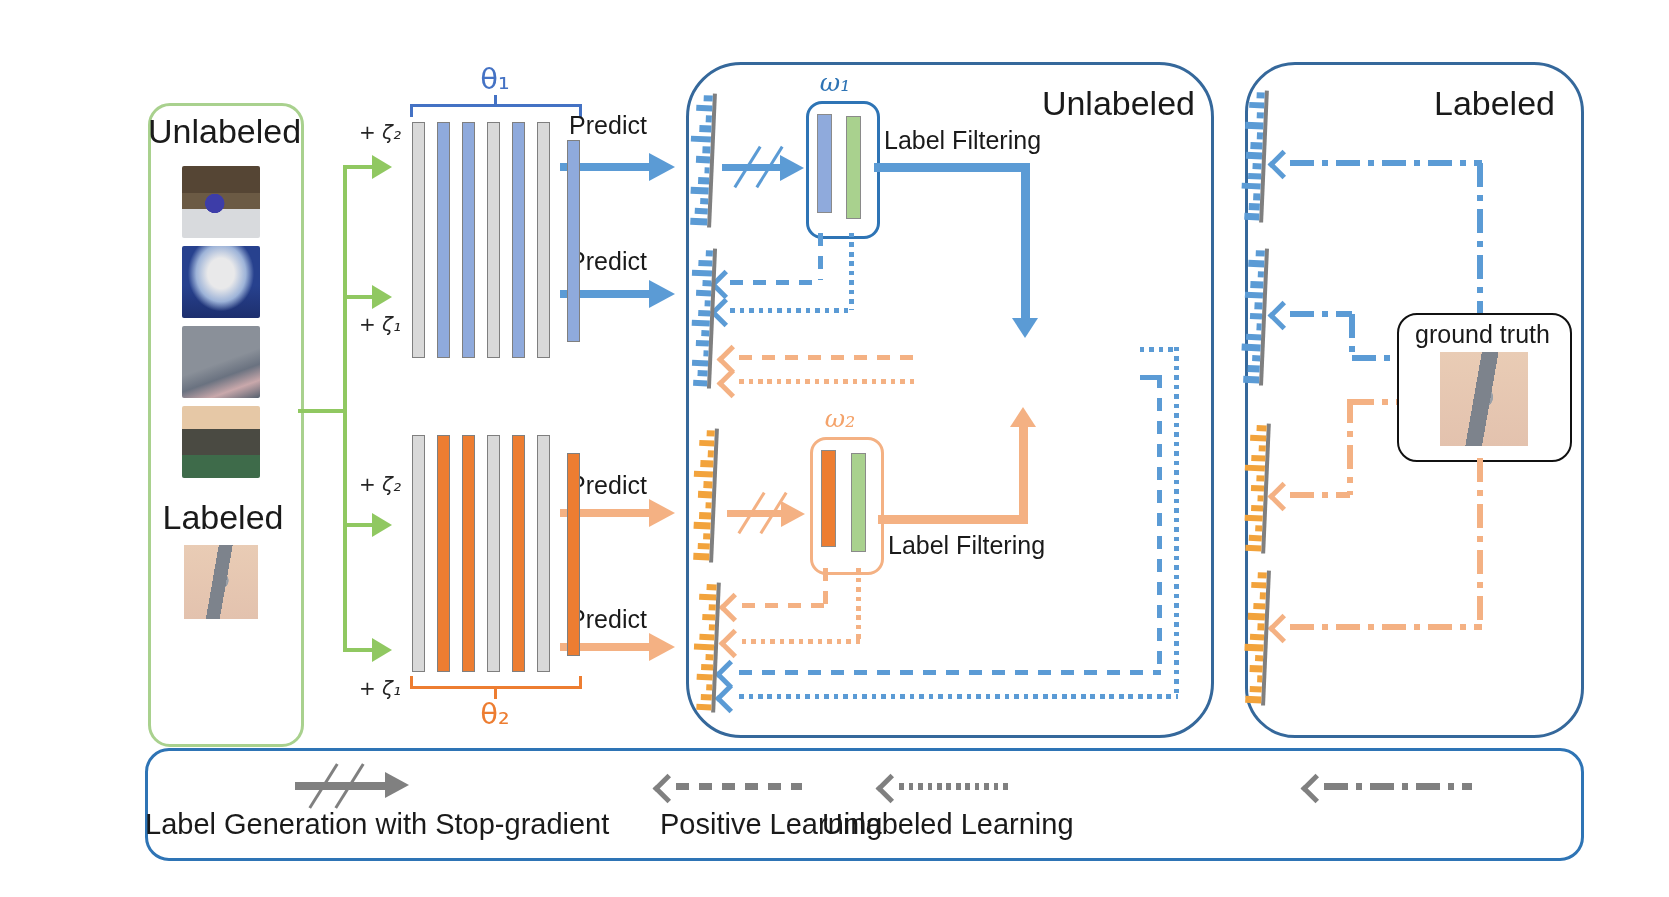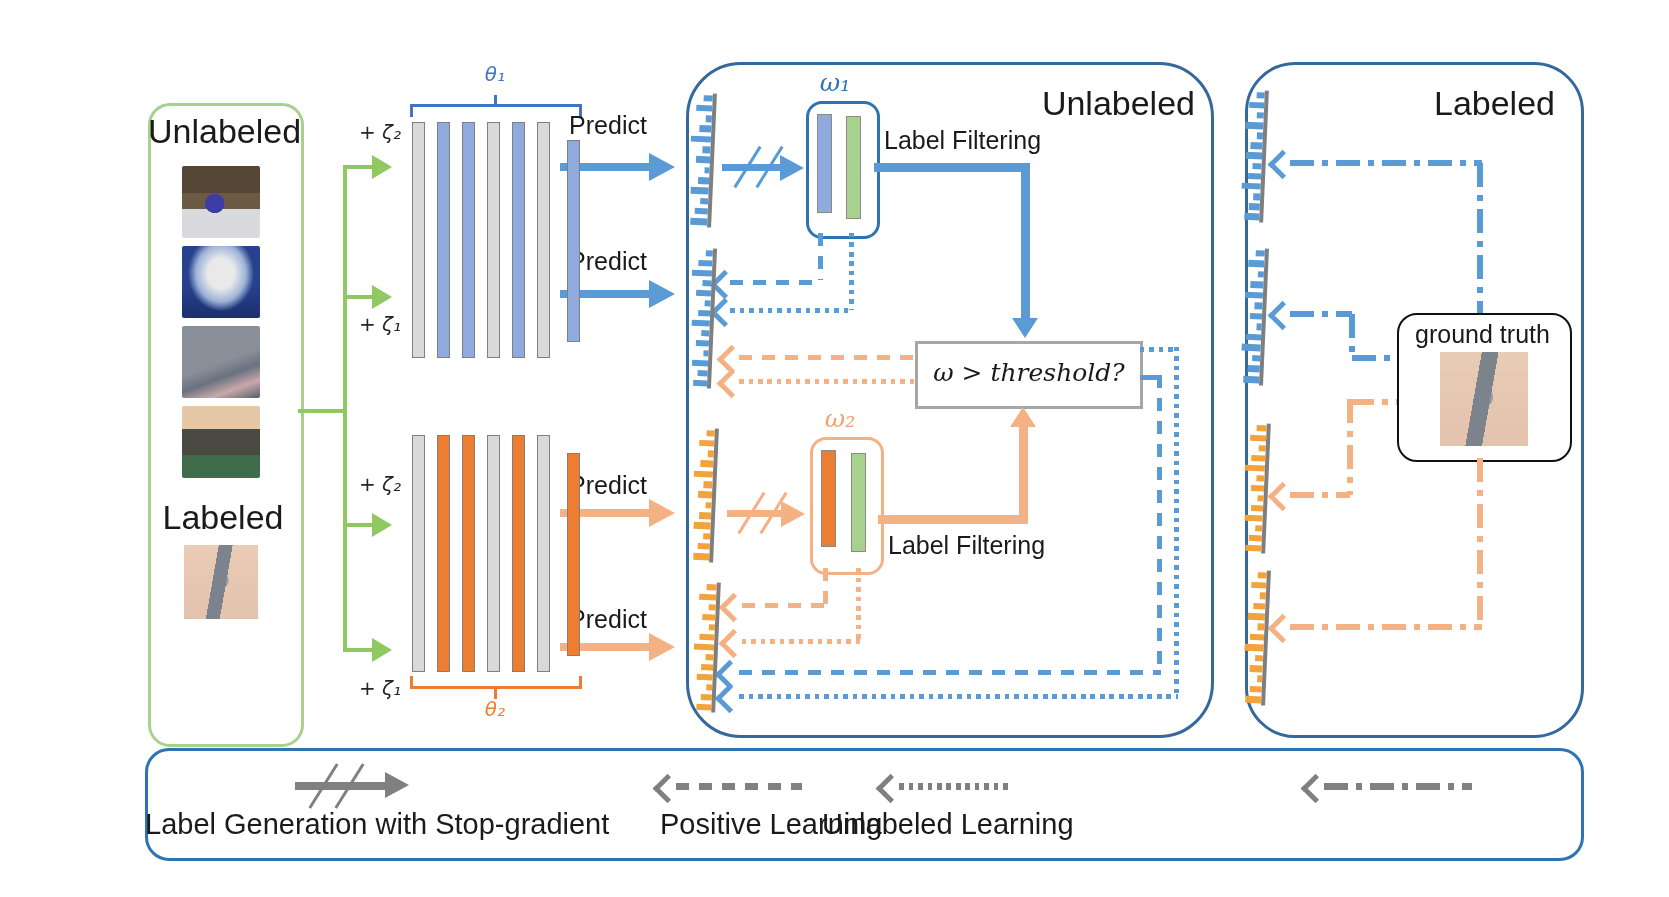--- a/index.html
+++ b/index.html
@@ -14,21 +14,21 @@
   .roundbox{position:absolute;background:transparent;}
   #left-box{left:148px;top:103px;width:150px;height:638px;border:3px solid #A9D18E;border-radius:22px;}
   #mid-box{left:686px;top:62px;width:522px;height:670px;border:3px solid #35689B;border-radius:55px;}
   #right-box{left:1245px;top:62px;width:333px;height:670px;border:3px solid #35689B;border-radius:50px;}
   #legend-box{left:145px;top:748px;width:1433px;height:107px;border:3px solid #2E74B5;border-radius:24px;}
   #gt-box{left:1397px;top:313px;width:171px;height:145px;border:2px solid #111;border-radius:20px;background:#fff;}
 
   .title{font-size:34px;}
   .predict{font-size:25px;}
   .zeta{font-size:20px;font-style:italic;font-family:"DejaVu Sans",sans-serif;color:#262626;}
-  .theta{font-size:20px;font-family:"DejaVu Sans",sans-serif;font-style:italic;}
+  .theta{font-size:29px;font-family:"DejaVu Sans",sans-serif;}
   .omega{font-size:25px;font-style:italic;font-family:"DejaVu Serif",serif;}
   .thresh{font-size:25px;font-style:italic;font-family:"DejaVu Serif",serif;line-height:58px;}
   .lgtxt{font-size:29px;}
 
   
   .pic{position:absolute;left:182px;width:78px;height:72px;border-radius:2px;}
   #pic-truck{background:radial-gradient(circle at 42% 52%,#3d3da8 0 16%,rgba(0,0,0,0) 17%),
              linear-gradient(180deg,#554534 0 38%,#6b5a44 38% 60%,#d8dadd 60% 100%);}
   #pic-dog{background:radial-gradient(ellipse at 50% 38%,#e9e9ea 0 24%,#9db3d8 45%,rgba(0,0,0,0) 60%),
            linear-gradient(180deg,#27418e 0 55%,#1d2f6e 100%);}
@@ -140,21 +140,20 @@
   <div class="hline solidline blue" style="left:722px;top:164px;width:60px;height:7px;"></div>
   <div class="tri" style="left:780px;top:155px;border-left:24px solid #5B9BD5;border-top:13px solid rgba(0,0,0,0);border-bottom:13px solid rgba(0,0,0,0);"></div>
   <div class="slash" style="left:746px;top:143px;background:#5B9BD5;"></div>
   <div class="slash" style="left:768px;top:143px;background:#5B9BD5;"></div>
 
   <div class="txt predict" style="left:884px;top:126px;">Label Filtering</div>
   <div class="hline solidline blue" style="left:874px;top:163px;width:156px;height:9px;"></div>
   <div class="vline solidline blue" style="left:1021px;top:163px;width:9px;height:157px;"></div>
   <div class="tri" style="left:1012px;top:318px;border-top:20px solid #5B9BD5;border-left:13px solid rgba(0,0,0,0);border-right:13px solid rgba(0,0,0,0);"></div>
 
-  <div class="roundbox thresh ctr" style="left:915px;top:341px;width:222px;height:62px;border:3px solid #A6A6A6;background:#fff;">ω &gt; threshold?</div>
 
   <div class="tri" style="left:1010px;top:407px;border-bottom:20px solid #F4B183;border-left:13px solid rgba(0,0,0,0);border-right:13px solid rgba(0,0,0,0);"></div>
   <div class="vline solidline orange" style="left:1019px;top:425px;width:9px;height:99px;"></div>
   <div class="hline solidline orange" style="left:878px;top:515px;width:150px;height:9px;"></div>
   <div class="txt predict" style="left:888px;top:531px;">Label Filtering</div>
 
   <div class="txt omega ctr" style="left:805px;top:404px;width:70px;color:#F4A36B;">ω₂</div>
   <div class="roundbox" style="left:810px;top:437px;width:68px;height:132px;border:3px solid #F4B183;border-radius:16px;"></div>
   <div class="abs" style="left:821px;top:450px;width:15px;height:97px;background:#ED7D31;border:1.5px solid #8a8a8a;box-sizing:border-box;"></div>
   <div class="abs" style="left:851px;top:453px;width:15px;height:99px;background:#A9D18E;border:1.5px solid #8a8a8a;box-sizing:border-box;"></div>

